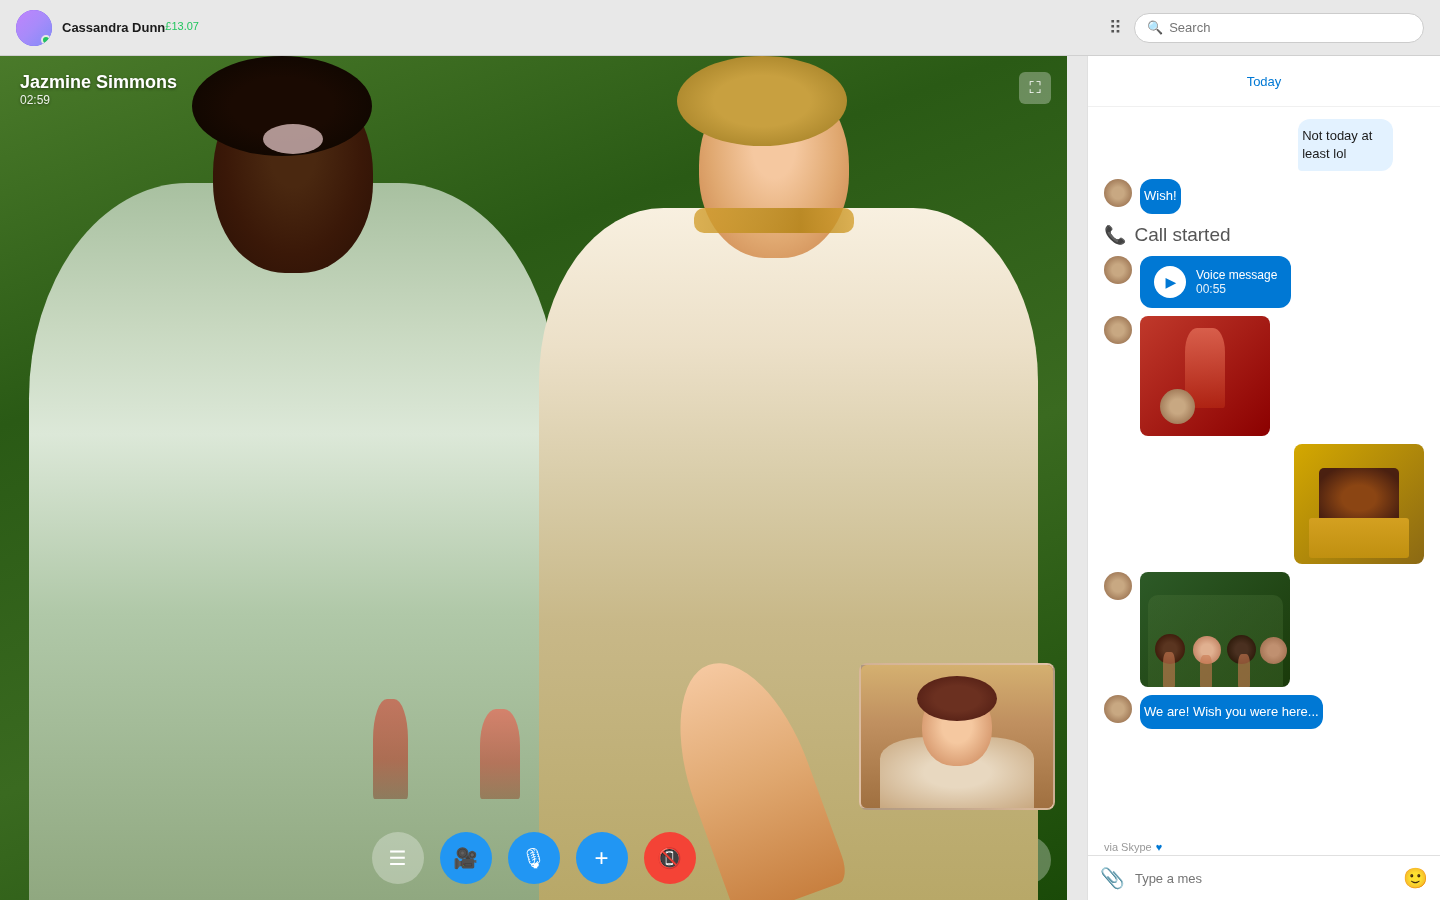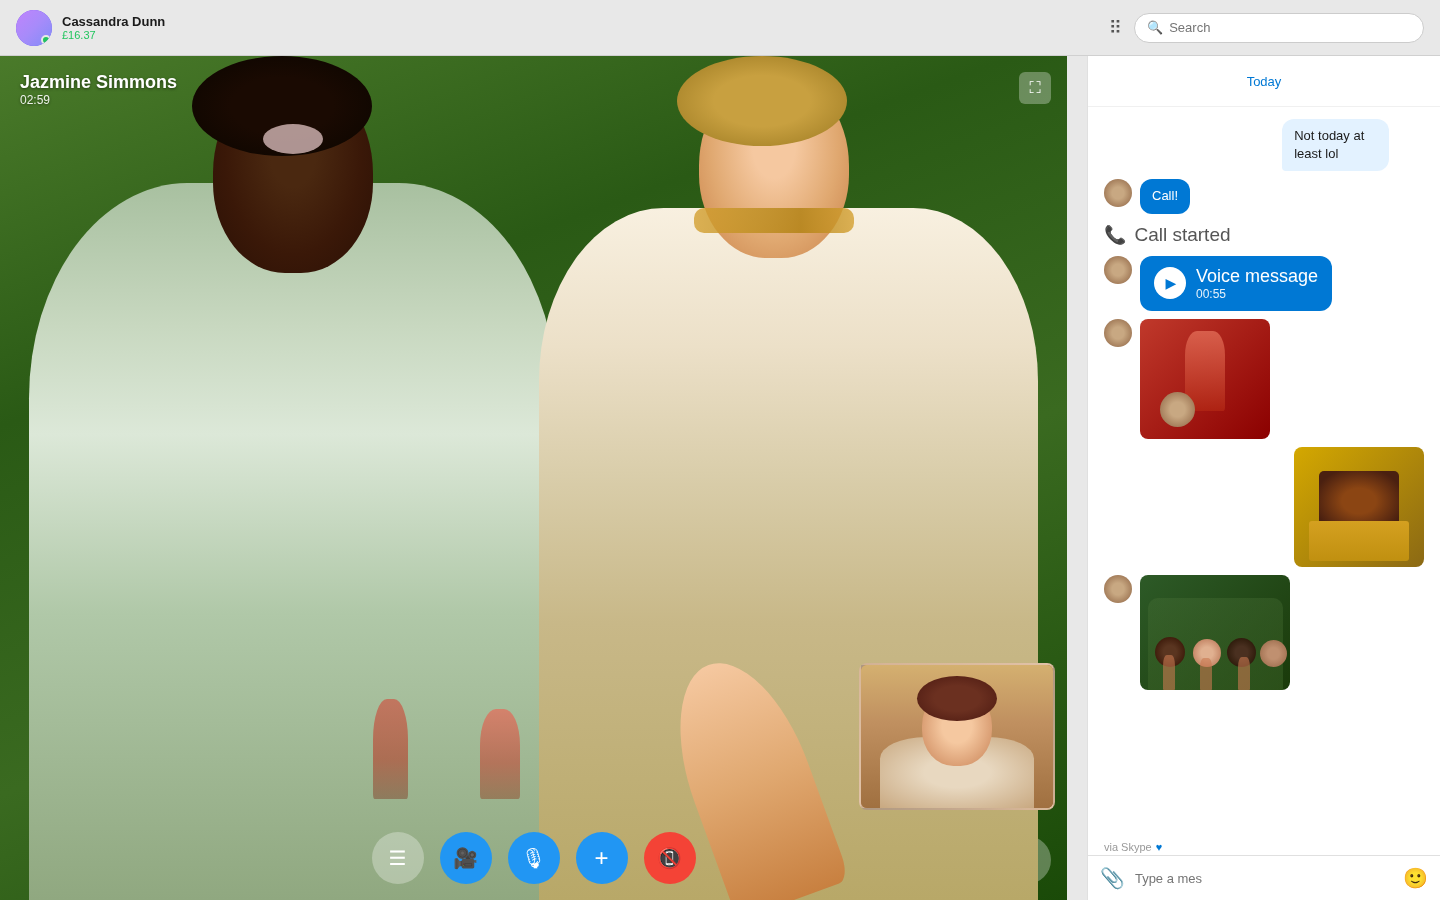--- a/index.html
+++ b/index.html
@@ -44,21 +44,21 @@
     .status-dot {
       width: 10px;
       height: 10px;
       background: #22c55e;
       border-radius: 50%;
       border: 2px solid #e8e8e8;
       position: absolute;
       bottom: 1px;
       right: 1px;
     }
-    .user-details { display: flex; flex-direction: column; }
+    .user-details { display: flex; flex-direction: row; }
     .user-name { font-size: 13px; font-weight: 600; color: #1a1a1a; }
     .user-balance { font-size: 11px; color: #22c55e; }
     .grid-icon { margin-right: 12px; color: #555; font-size: 18px; cursor: pointer; }
     .search-bar {
       width: 290px;
       height: 30px;
       background: white;
       border: 1px solid #ccc;
       border-radius: 15px;
       display: flex;
@@ -204,21 +204,21 @@
       flex: 1;
       overflow-y: auto;
       padding: 12px 16px;
       display: flex;
       flex-direction: column;
       gap: 8px;
     }
 
     .msg-bubble {
       max-width: 75%;
-      padding: 8px 12px;
+      padding: 8px 4px;
       border-radius: 12px;
       font-size: 13px;
       line-height: 1.4;
     }
     .msg-received {
       background: #e3f2ff;
       color: #1a1a1a;
       align-self: flex-start;
       border-bottom-left-radius: 4px;
     }
@@ -271,21 +271,21 @@
       background: white;
       border-radius: 50%;
       display: flex;
       align-items: center;
       justify-content: center;
       cursor: pointer;
       flex-shrink: 0;
     }
     .play-icon { color: #0078d4; font-size: 14px; margin-left: 2px; }
     .voice-info { display: flex; flex-direction: column; }
-    .voice-label { font-size: 18px; font-weight: 500; }
+    .voice-label { font-size: 12px; font-weight: 500; }
     .voice-duration { font-size: 12px; opacity: 0.9; }
     .chat-img-placeholder {
       width: 130px;
       height: 120px;
       background: linear-gradient(135deg, #8B5CF6 0%, #6366f1 50%, #4f46e5 100%);
       border-radius: 8px;
       display: flex;
       align-items: center;
       justify-content: center;
       overflow: hidden;
@@ -340,21 +340,21 @@
 <body>
 
 <div class="topbar">
   <div class="user-info">
     <div class="avatar">
       <div class="avatar-img"></div>
       <div class="status-dot"></div>
     </div>
     <div class="user-details">
       <span class="user-name">Cassandra Dunn</span>
-      <span class="user-balance">£16.37</span>
+      <span class="user-balance">£13.07</span>
     </div>
   </div>
   <span class="grid-icon">⠿</span>
   <div class="search-bar">
     <span class="search-icon-char">🔍</span>
     <input type="text" placeholder="Search" style="">
   </div>
 </div>
 
 <div class="main-content">
@@ -448,21 +448,21 @@
     <div class="chat-messages">
 
       <div style="align-self:flex-end;">
         <div class="msg-bubble msg-received">Not today at least lol</div>
       </div>
 
       <div class="msg-row">
         <div class="msg-avatar">
           <div class="msg-avatar-img" style="background:radial-gradient(ellipse,#c8a882 30%,#8B6040 100%);"></div>
         </div>
-        <div class="msg-bubble msg-blue">Call!</div>
+        <div class="msg-bubble msg-blue">Wish!</div>
       </div>
 
       <div class="call-started-row">
         <span class="call-icon">📞</span>
         <span class="call-started-text">Call started</span>
       </div>
 
       <div class="msg-row">
         <div class="msg-avatar">
           <div class="msg-avatar-img" style="background:radial-gradient(ellipse,#c8a882 30%,#8B6040 100%);"></div>
@@ -509,20 +509,26 @@
           <div style="position:absolute;bottom:20%;left:58%;width:29px;height:29px;background:radial-gradient(ellipse,#4a3020 30%,#2a1808 80%);border-radius:50%;"></div>
           <div style="position:absolute;bottom:20%;left:80%;width:27px;height:27px;background:radial-gradient(ellipse,#c09070 30%,#a07050 80%);border-radius:50%;"></div>
 
           <div style="position:absolute;bottom:0;left:15%;width:12px;height:35px;background:rgba(200,120,80,0.6);border-radius:30% 30% 5% 5%;"></div>
           <div style="position:absolute;bottom:0;left:40%;width:12px;height:32px;background:rgba(200,120,80,0.6);border-radius:30% 30% 5% 5%;"></div>
           <div style="position:absolute;bottom:0;left:65%;width:12px;height:33px;background:rgba(200,120,80,0.6);border-radius:30% 30% 5% 5%;"></div>
         </div>
       </div>
 
 
+      <div class="msg-row">
+        <div class="msg-avatar">
+          <div class="msg-avatar-img" style="background:radial-gradient(ellipse,#c8a882 30%,#8B6040 100%);"></div>
+        </div>
+        <div class="msg-bubble msg-blue">We are! Wish you were here...</div>
+      </div>
 
     </div>
 
     <div class="skype-via" style="padding:2px 16px;">
       <span>via Skype</span>
       <span class="skype-heart">♥</span>
     </div>
 
     <div class="chat-input-area">
       <span class="attach-btn">📎</span>

